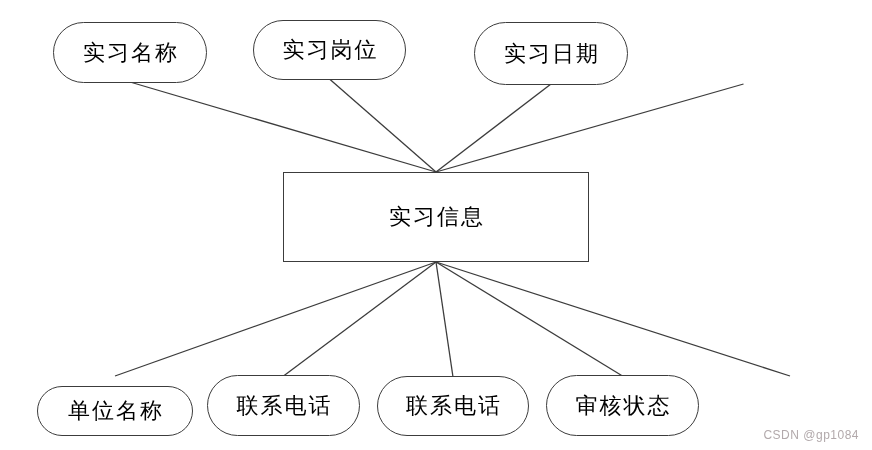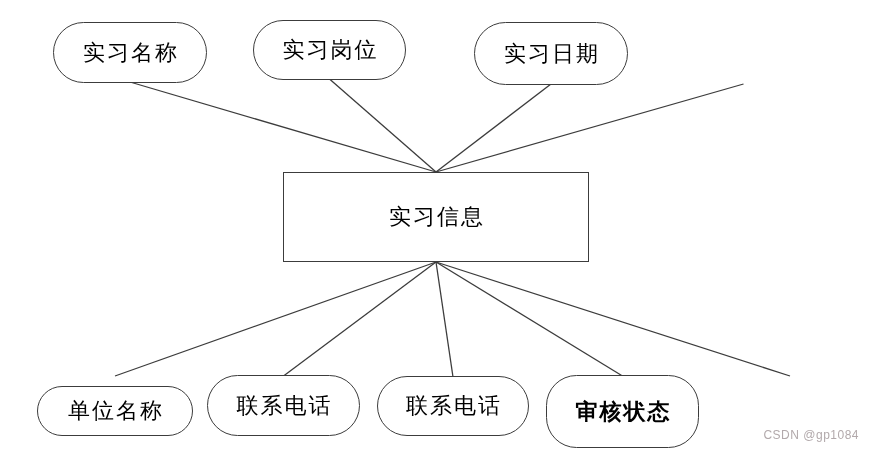--- a/index.html
+++ b/index.html
@@ -97,16 +97,16 @@
   </div>
     <div class="attr" style="left: 37px; top: 386px; width: 156px; height: 50px; border-radius: 30.5px;">
     <span class="lbl">单位名称</span>
   </div>
     <div class="attr" style="left: 207px; top: 375px; width: 153px; height: 61px; border-radius: 30.5px; align-items: center;">
     <span class="lbl">联系电话</span>
   </div>
     <div class="attr" style="left: 377px; top: 376px; width: 152px; height: 60px; border-radius: 30px;">
     <span class="lbl">联系电话</span>
   </div>
-    <div class="attr" style="left: 546px; top: 375px; width: 153px; height: 73px; border-radius: 30.5px; font-weight: bold;">
+    <div class="attr" style="left: 546px; top: 375px; width: 153px; height: 61px; border-radius: 30.5px;">
     <span class="lbl">审核状态</span>
   </div>
   </div>
 
 </body></html>

